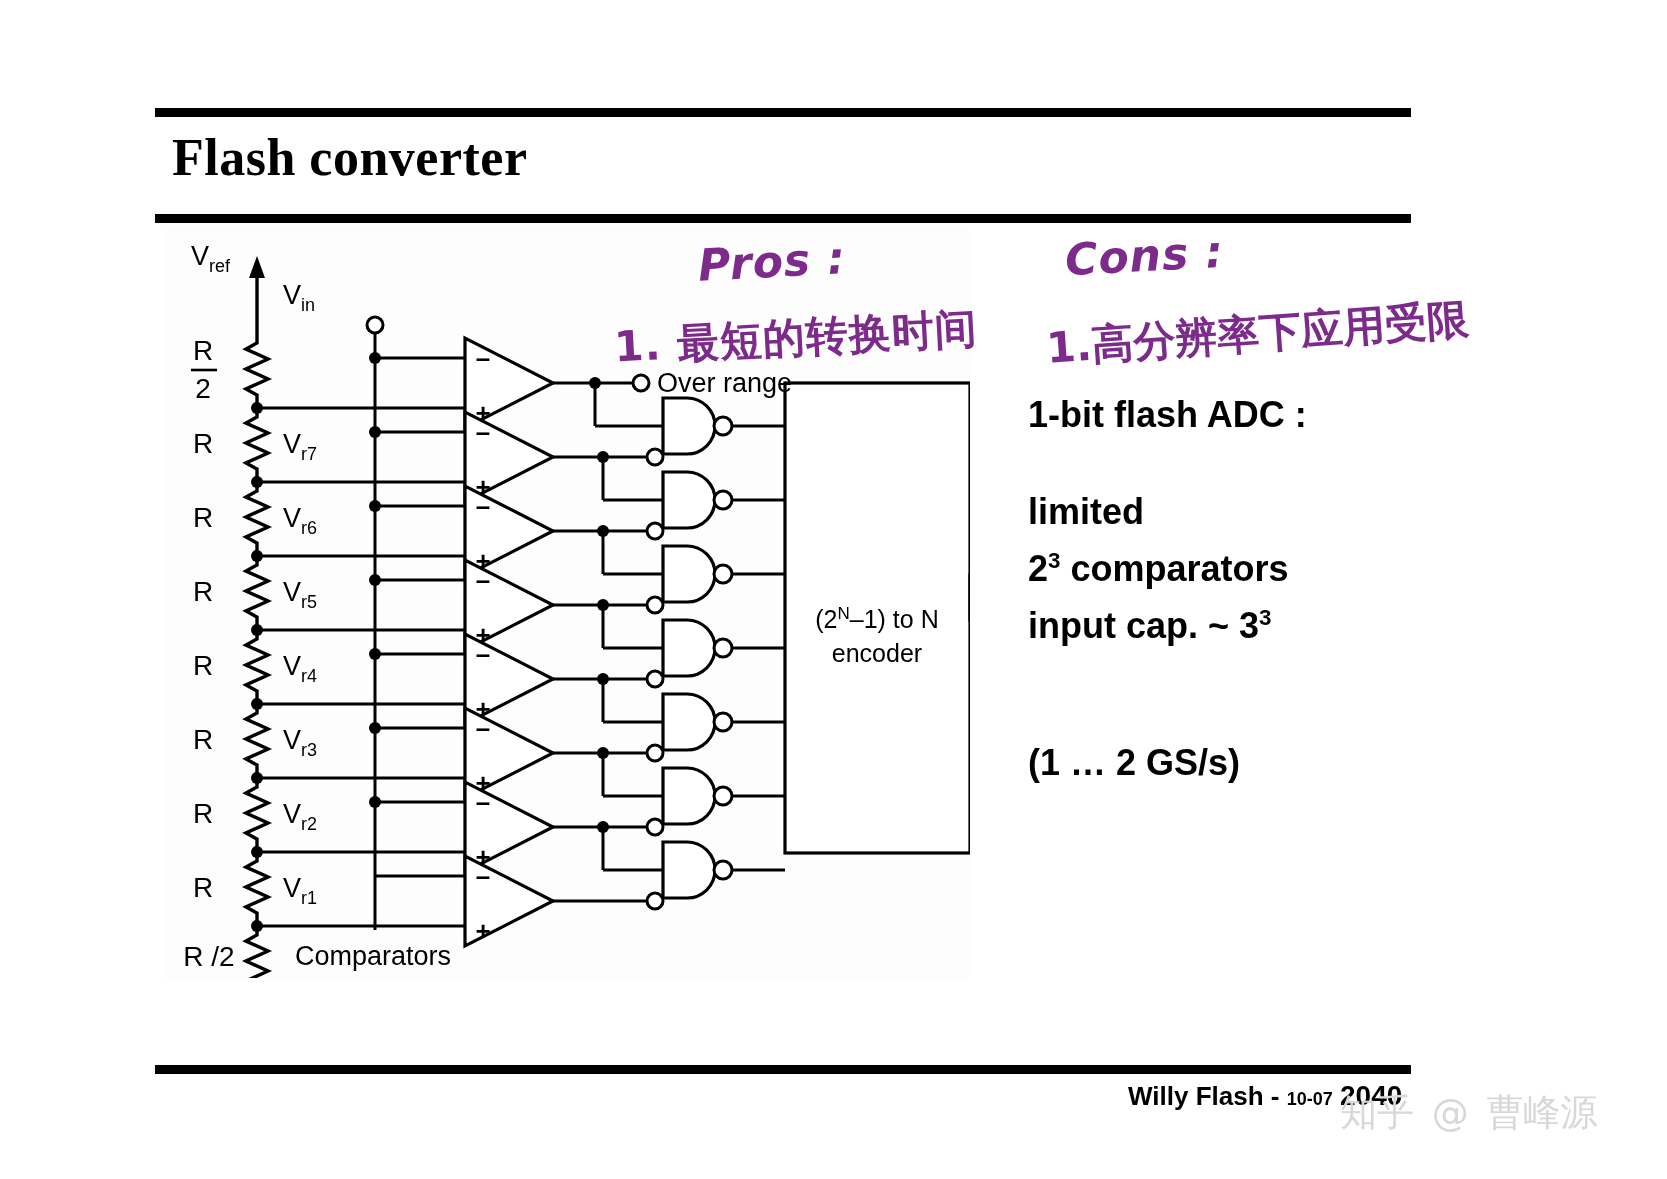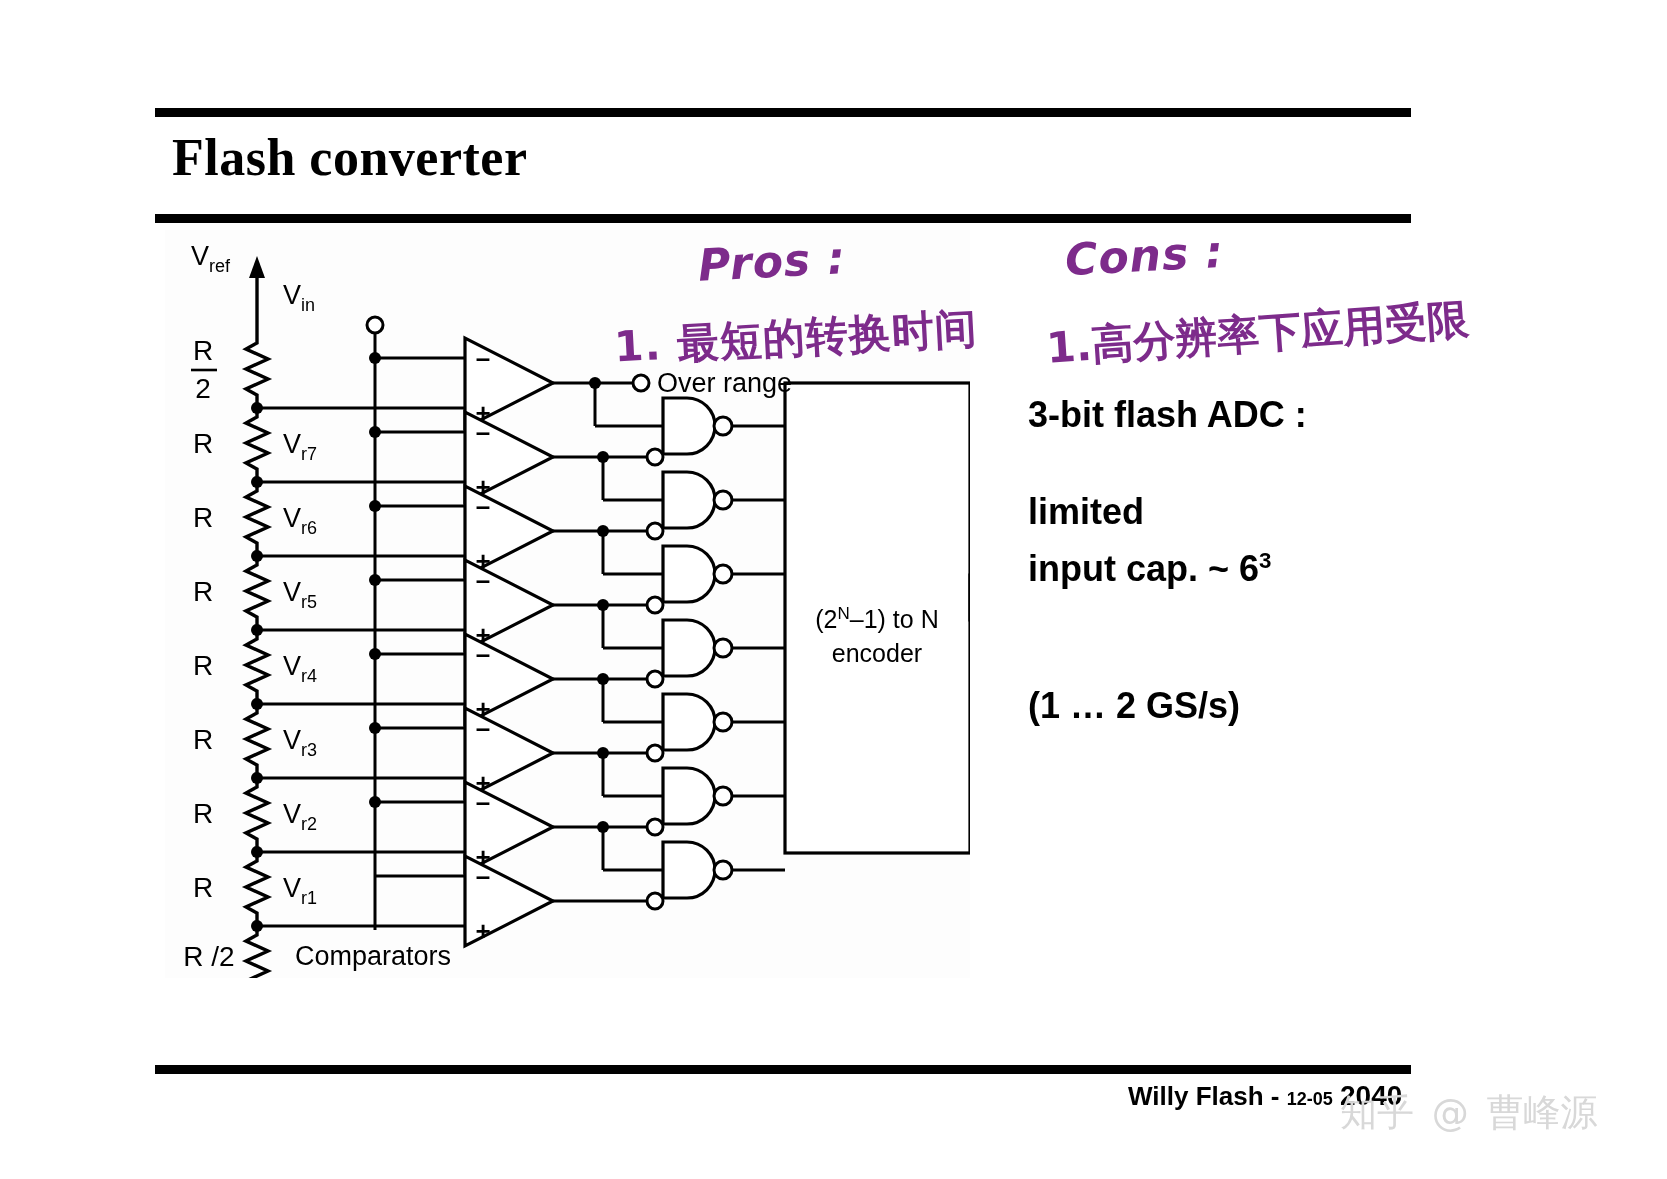--- a/index.html
+++ b/index.html
@@ -374,40 +374,41 @@
       <g stroke="#000" stroke-width="3.4">
         <line x1="70" y1="768" x2="114" y2="768"></line>
         <line x1="78" y1="776" x2="106" y2="776"></line>
         <line x1="85" y1="784" x2="99" y2="784"></line>
       </g>
       <line x1="92" y1="762" x2="92" y2="768" stroke="#000" stroke-width="3.4"></line>
     </svg>
   </div>
 
   <div id="body-text">
-    <div class="line">3-bit flash ADC :</div>
+    <div class="line">1-bit flash ADC :</div>
     <span class="gap"></span>
     <div class="line">limited</div>
-    <div class="line"><span>input cap. ~ 6</span><sup>3</sup></div>
+    <div class="line"><span>2</span><sup>3</sup><span> comparators</span></div>
+    <div class="line"><span>input cap. ~ 3</span><sup>3</sup></div>
     <span class="gap"></span>
     <span class="gap"></span>
     <div class="line">(1 … 2 GS/s)</div>
   </div>
 
   <div class="hand" id="hand-pros-head">Pros :</div>
   <div class="hand" id="hand-pros-item">1. 最短的转换时间</div>
   <div class="hand" id="hand-cons-head">Cons :</div>
   <div class="hand" id="hand-cons-item">1.高分辨率下应用受限</div>
 
   <div class="rule" id="rule-bottom"></div>
 
   <div id="footer">
     <span>Willy Flash</span>
     <span>-</span>
-    <span class="date">12-05</span>
+    <span class="date">10-07</span>
     <span class="page">2040</span>
   </div>
 
   <div id="watermark">
     <span>知乎</span>
     <span class="wm-sep">@</span>
     <span>曹峰源</span>
   </div>
 
 </div>

